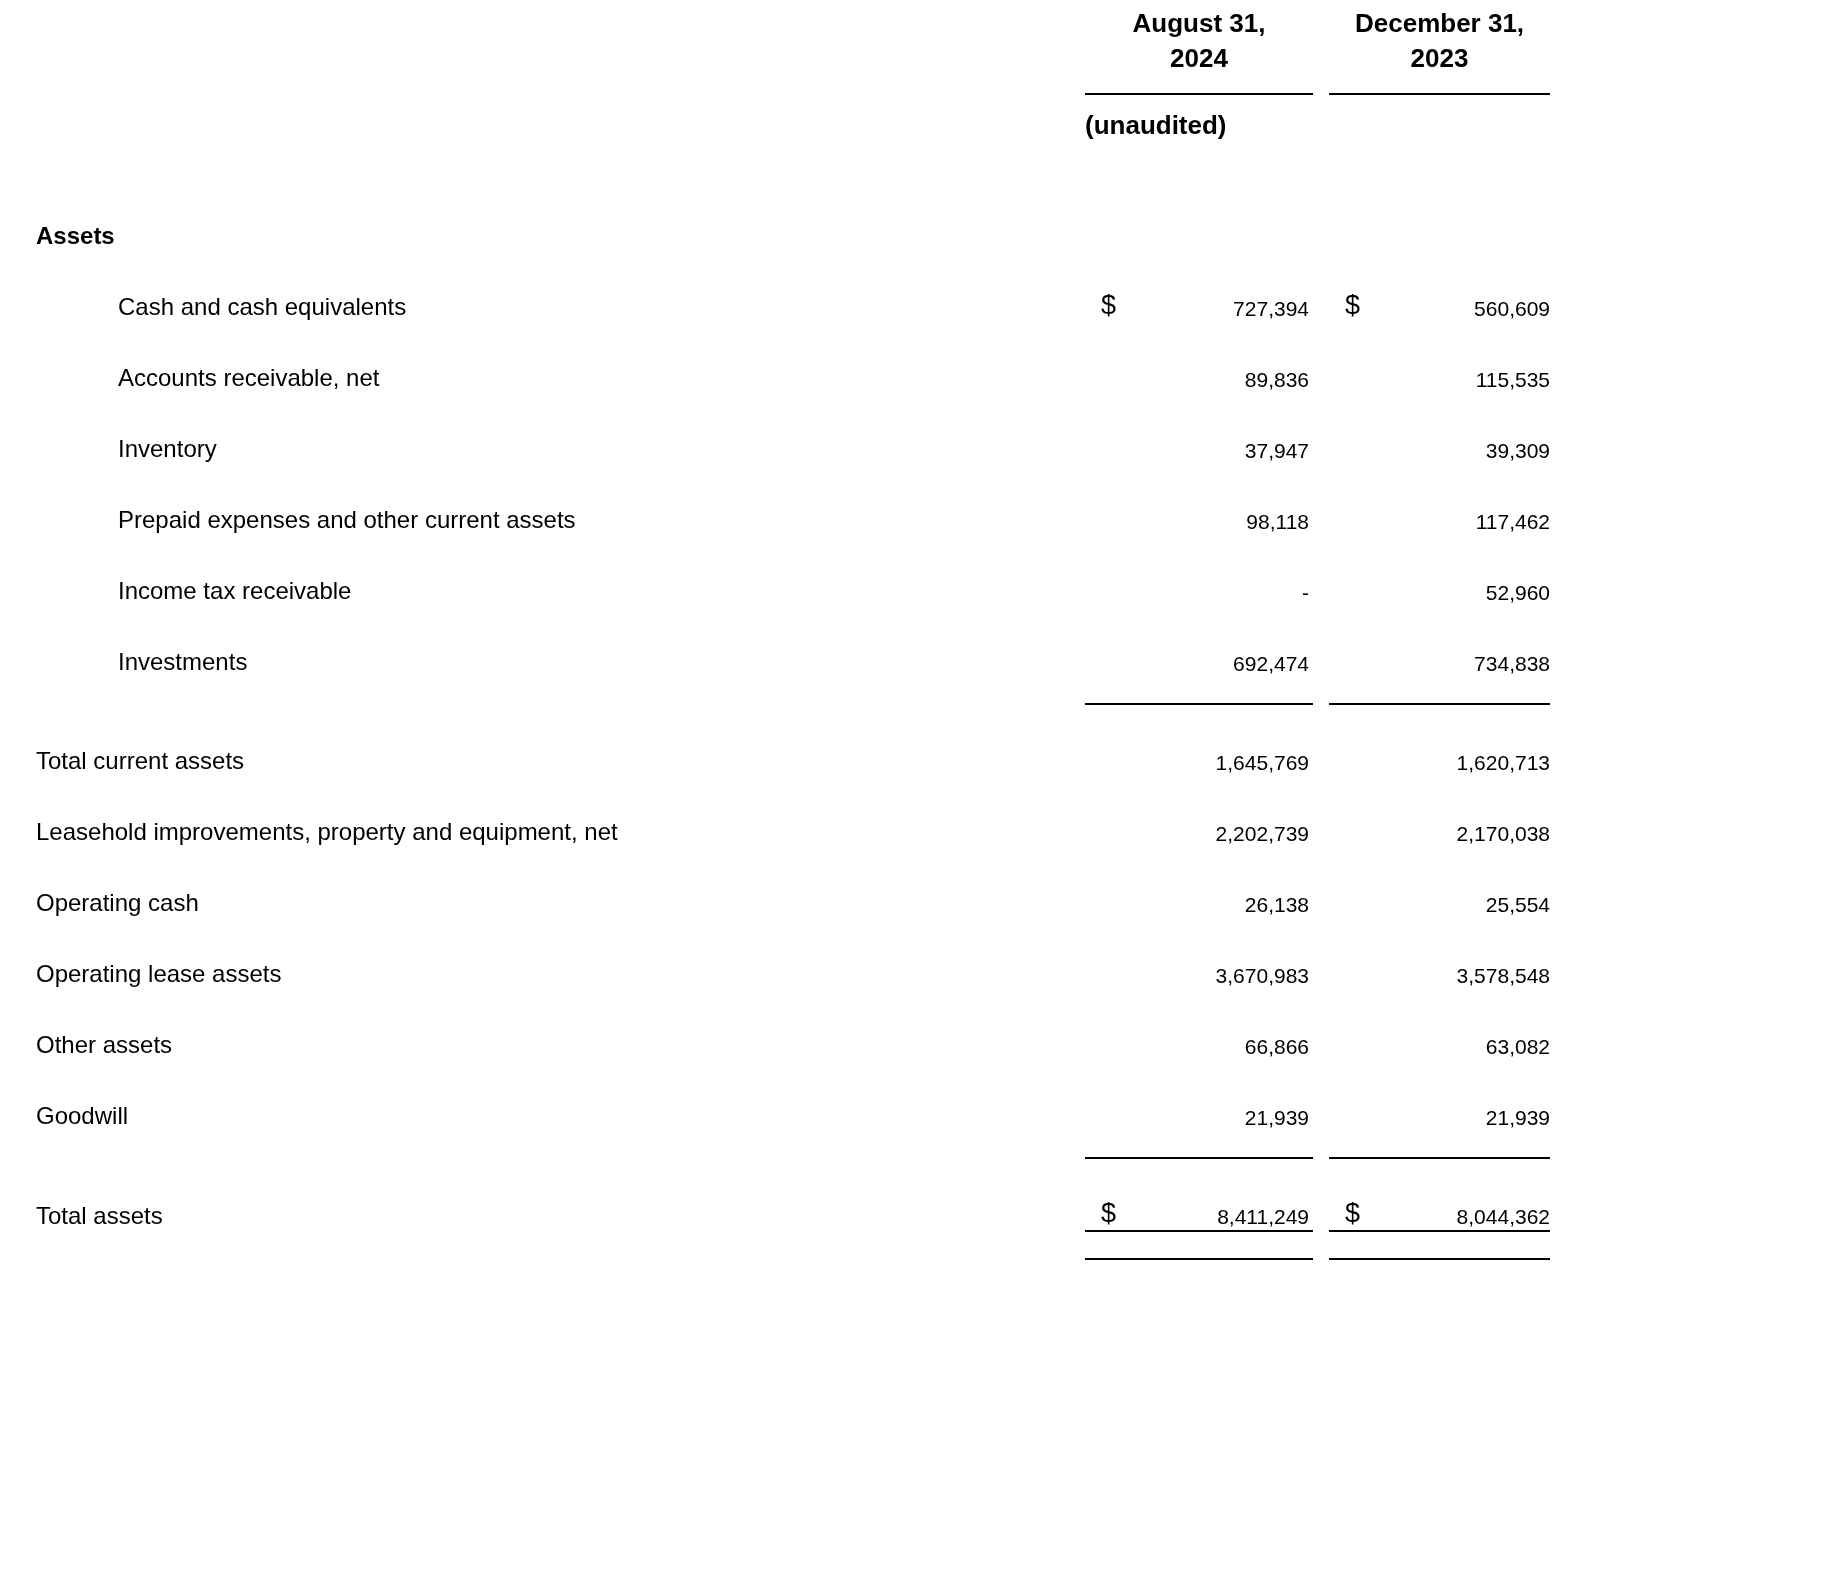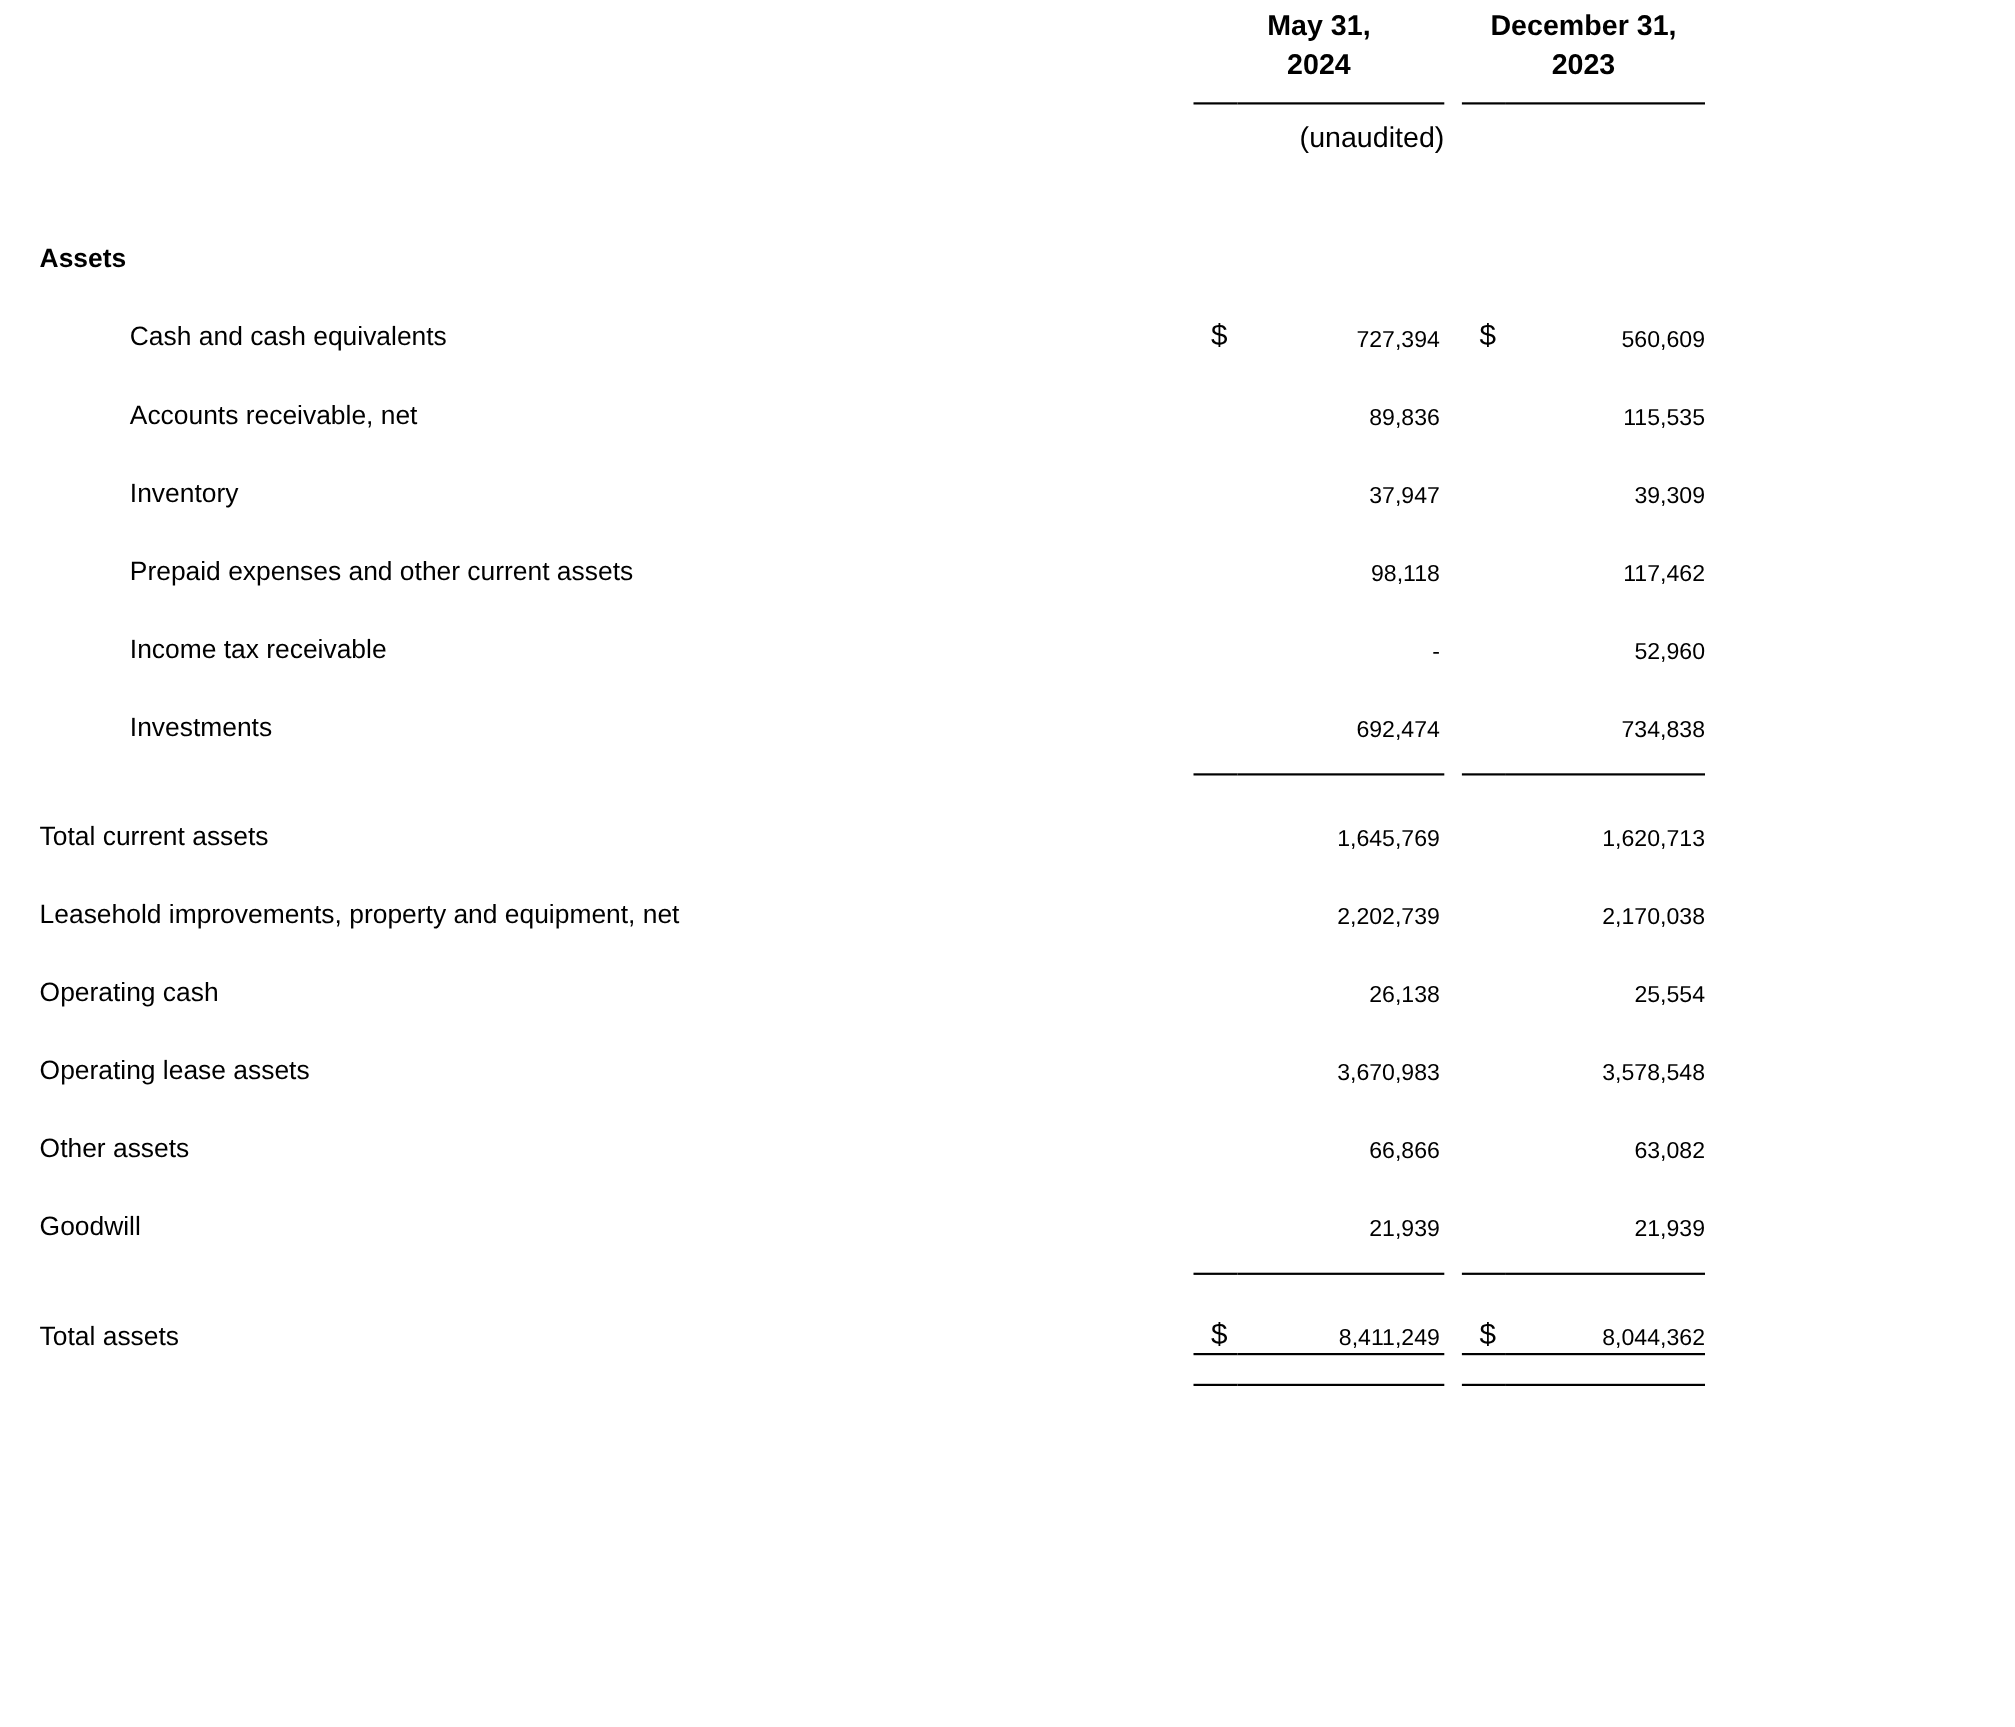--- a/index.html
+++ b/index.html
@@ -56,23 +56,23 @@
     text-align: center;
     vertical-align: top;
     padding: 6px 0 0 0;
     white-space: pre-line;
   }
   .hdr-rule-row td { height: 18px; padding: 0; }
   .rule-under {
     border-bottom: 2px solid #000000;
   }
   .hdr-sub {
-    font-weight: 400;
+    font-weight: 700;
     font-size: 26px;
-    text-align: right;
+    text-align: left;
     padding: 14px 0 4px 0;
     vertical-align: top;
   }
   .hdr-spacer td { height: 34px; }
 
   
   tr.row > td { height: 71px; }
 
   .label {
     text-align: left;
@@ -120,21 +120,21 @@
       <col class="c-num-a">
       <col class="c-gap">
       <col class="c-dollar-b">
       <col class="c-num-b">
       <col class="c-tail">
     </colgroup>
     <tbody>
 
       <tr class="hdr">
         <td></td>
-        <td class="hdr-cell" colspan="2">May 31,
+        <td class="hdr-cell" colspan="2">August 31,
 2024</td>
         <td></td>
         <td class="hdr-cell" colspan="2">December 31,
 2023</td>
         <td></td>
       </tr>
 
       <tr class="hdr-rule-row">
         <td></td>
         <td class="rule-under" colspan="2"></td>

